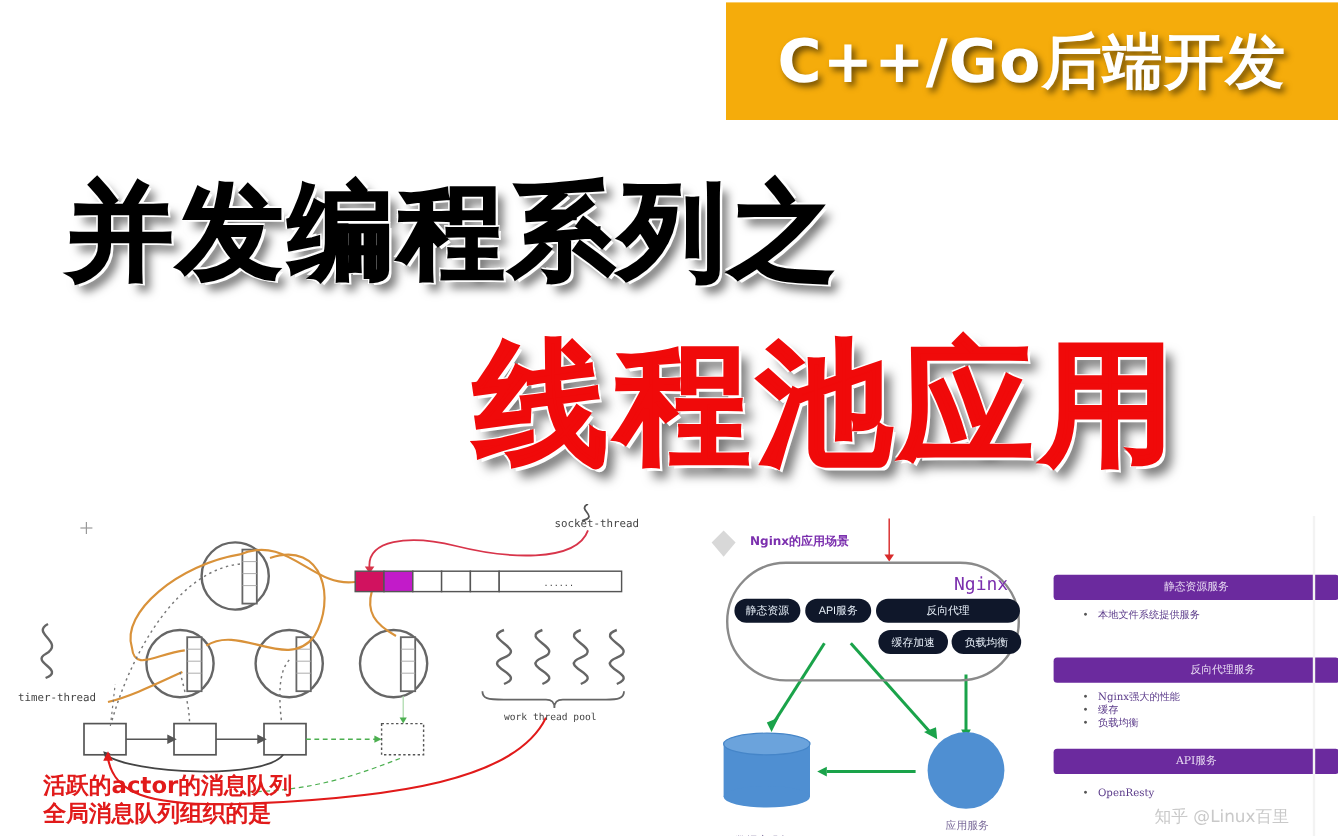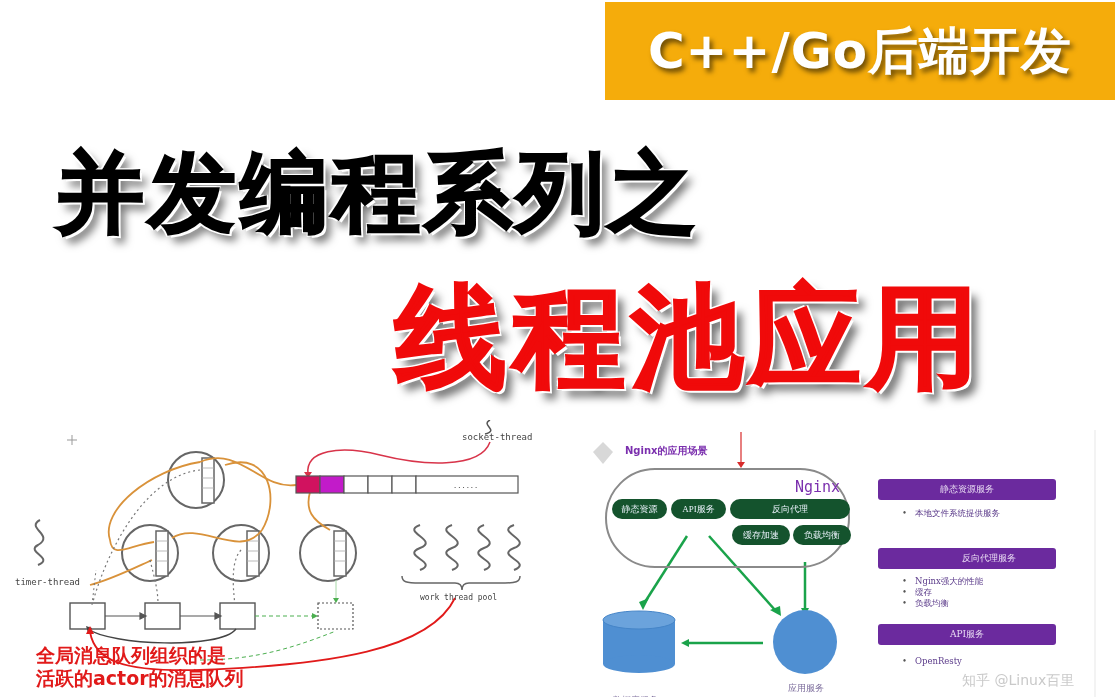--- a/index.html
+++ b/index.html
@@ -41,29 +41,29 @@
   .red-note2 { position: absolute; color: #e11a1a; font-size: 19px; font-family: "DejaVu Sans", sans-serif; font-weight: bold; white-space: nowrap; }
 
   .diagram-mid { position: absolute; left: 585px; top: 430px; width: 280px; height: 267px; }
   .nginx-title { position: absolute; left: 40px; top: 14px; font-size: 10px; color: #7b2fae; font-weight: bold; }
   .nginx-oval {
     position: absolute; left: 20px; top: 38px; width: 245px; height: 100px;
     border: 2px solid #8a8a8a; border-radius: 50px;
   }
   .nginx-label { position: absolute; left: 210px; top: 48px; font-family: "DejaVu Sans Mono", monospace; font-size: 15px; color: #7b2fae; }
   .pill {
-    position: absolute; background: #14532d; color: #eaf2fb; font-size: 9px;
+    position: absolute; background: #0f172a; color: #eaf2fb; font-size: 9px;
     border-radius: 10px; height: 20px; display: flex; align-items: center; justify-content: center;
-    font-family: Liberation Serif, serif;
+    font-family: Liberation Sans, sans-serif;
   }
   .cyl-label, .circ-label { position: absolute; font-size: 9px; color: #7a6a9a; font-family: "DejaVu Serif", serif; }
 
   .panel-right { position: absolute; left: 865px; top: 430px; width: 250px; height: 267px; }
   .purple-bar {
-    position: absolute; left: 13px; width: 178px; height: 21px;
+    position: absolute; left: 13px; width: 238px; height: 21px;
     background: #6b2a9e; border-radius: 3px; color: #e9dcf3;
     font-size: 9px; display: flex; align-items: center; justify-content: center;
     font-family: "DejaVu Serif", serif;
   }
   .bullets { position: absolute; left: 50px; font-size: 8.5px; color: #5b3b8a; line-height: 11px; font-family: "DejaVu Serif", serif; }
   .bullets li { list-style: none; position: relative; padding-left: 0; }
   .bullets li::before { content: "•"; position: absolute; left: -13px; color: #555; }
   .watermark { position: absolute; left: 97px; top: 242px; font-size: 14px; color: #c9c9c9; font-family: "DejaVu Sans", sans-serif; }
   .right-edge { position: absolute; left: 229px; top: 0; width: 2px; height: 267px; background: #f3f3f3; }
 </style>
@@ -175,22 +175,22 @@
 
     <path d="M455 178 C 430 230, 330 245, 200 250 C 120 252, 95 240, 90 212" fill="none" stroke="#e11a1a" stroke-width="1.8"></path>
     <polygon points="86,214 94,214 90,206" fill="#e11a1a"></polygon>
     <line x1="92" y1="185" x2="96" y2="150" stroke="#777" stroke-width="1" stroke-dasharray="2,3"></line>
   </svg>
   <div class="lbl-mono" style="left:462px; top:12px;">socket-thread</div>
   <div class="lbl-mono" style="left:15px; top:157px;">timer-thread</div>
   <div class="lbl-mono" style="left:420px; top:173px; font-size:8px;">work thread pool</div>
   <div class="lbl-mono" style="left:453px; top:62px; font-size:7px;">......</div>
   <div class="red-note" style="left:36px; top:224px;">
+    <div>活跃的actor的消息队列</div>
     <div>全局消息队列组织的是</div>
-    <div>活跃的actor的消息队列</div>
   </div>
 </div>
 
 <div class="diagram-mid">
   <svg width="280" height="267" viewBox="0 0 280 267" style="position:absolute;left:0;top:0;">
     <polygon points="18,12 28,22 18,34 8,22" fill="#d8d8d8"></polygon>
     <line x1="156" y1="2" x2="156" y2="34" stroke="#d82b2b" stroke-width="1.2"></line>
     <polygon points="152,32 160,32 156,38" fill="#d82b2b"></polygon>
     <g stroke="#1aa34a" stroke-width="2.5" fill="none">
       <line x1="102" y1="106" x2="60" y2="172"></line>

